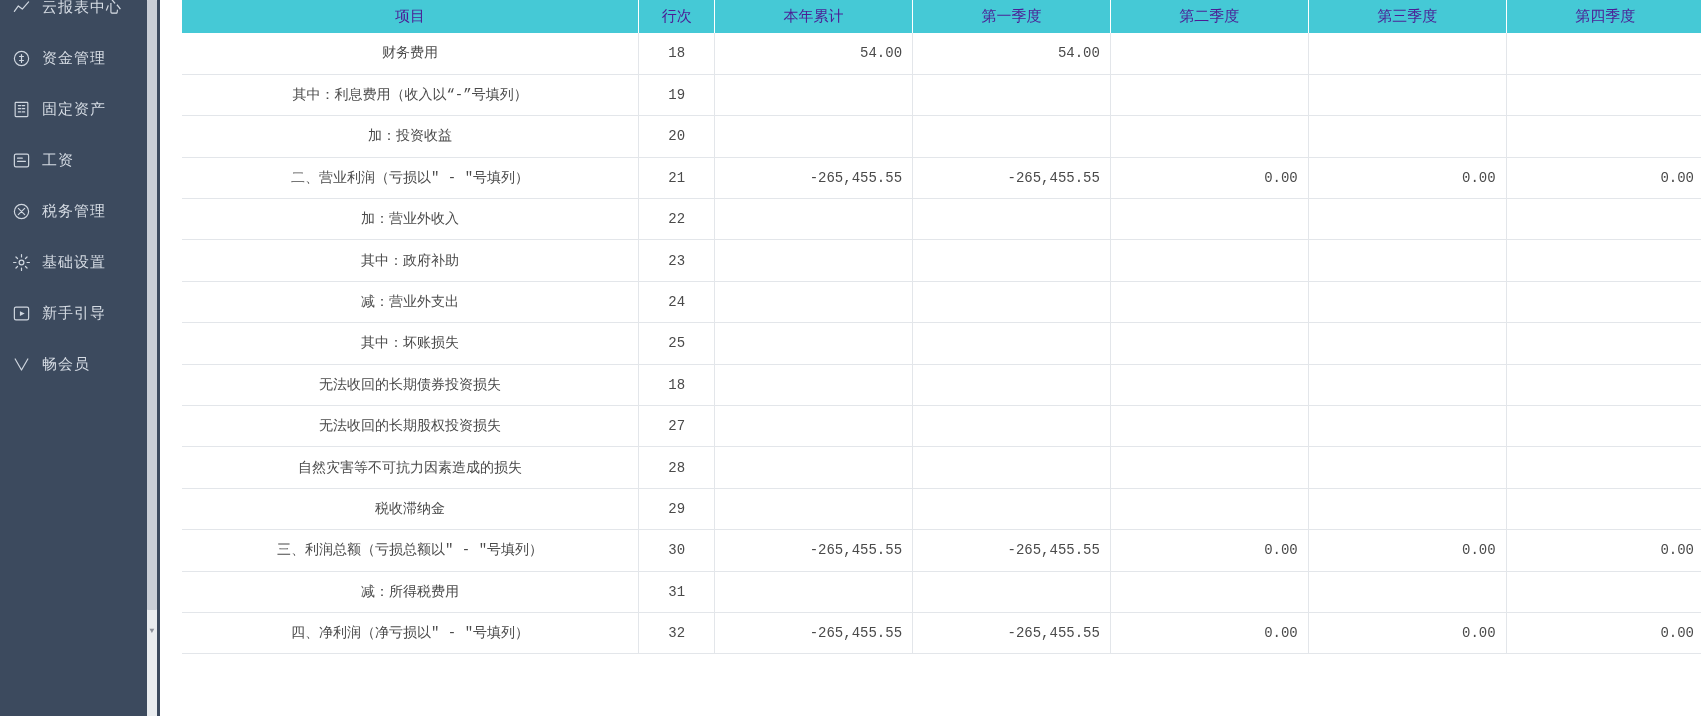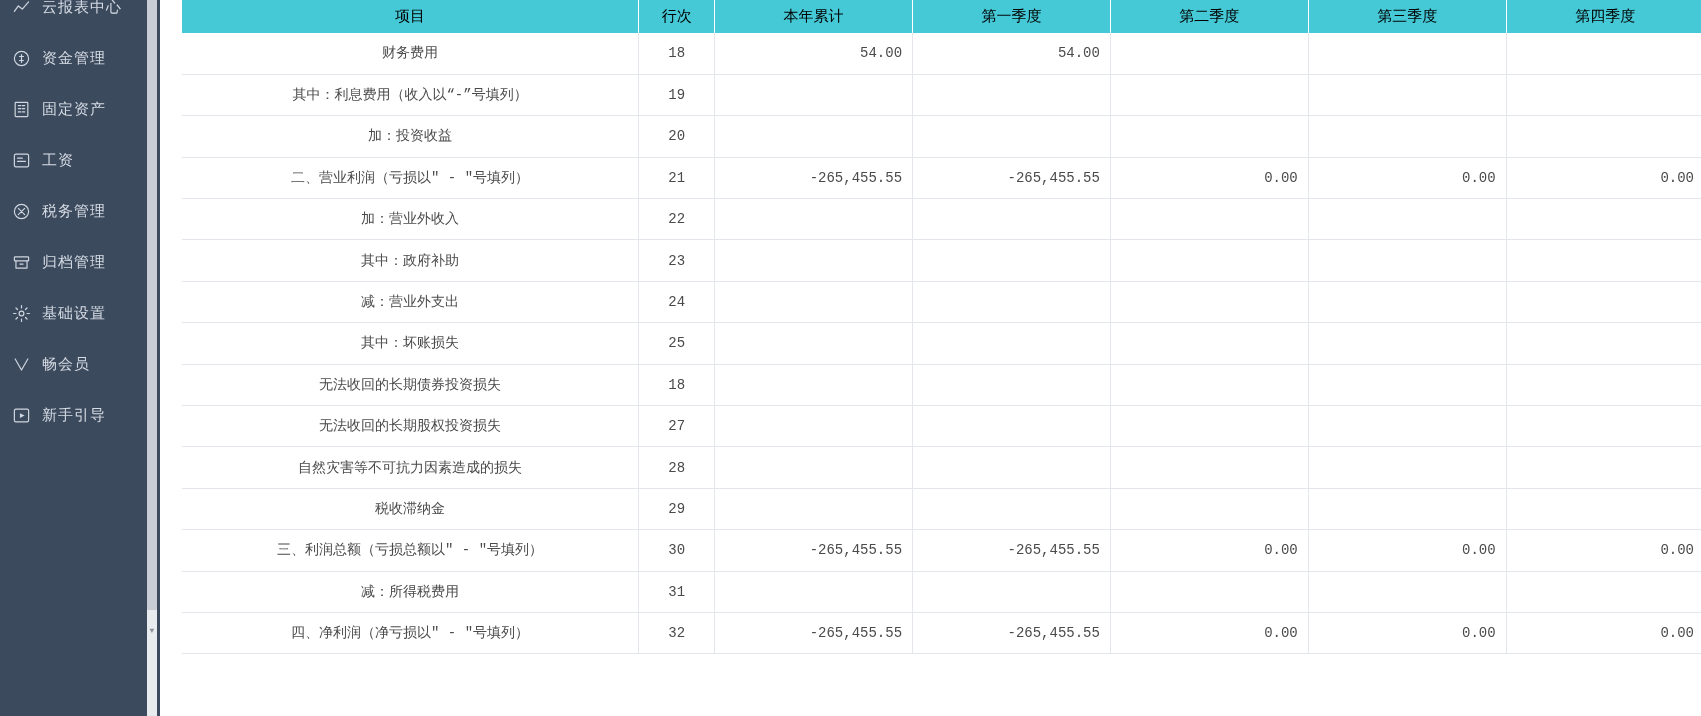--- a/index.html
+++ b/index.html
@@ -107,21 +107,21 @@
   }
   table.report {
     border-collapse: collapse;
     table-layout: fixed;
     width: 1522px;
     font-size: 14px;
     color: #333;
   }
   table.report th {
     background: #45c9d6;
-    color: #000000;
+    color: #4c1d95;
     font-weight: normal;
     font-size: 15px;
     height: 33px;
     border-right: 1px solid #ffffff;
     text-align: center;
     vertical-align: middle;
   }
   table.report th:last-child { border-right: none; }
   table.report td {
     height: 41.4px;
@@ -192,51 +192,42 @@
             <svg width="19" height="19" viewBox="0 0 24 24" fill="none" stroke="currentColor" stroke-width="1.5" stroke-linecap="round" stroke-linejoin="round">
               <circle cx="12" cy="12" r="9"></circle>
               <path d="M8 8l8 8M16 8l-8 8"></path>
             </svg>
           </span>
           <span class="nav-label">税务管理</span>
         </li>
         <li class="nav-item">
           <span class="nav-icon">
             <svg width="19" height="19" viewBox="0 0 24 24" fill="none" stroke="currentColor" stroke-width="1.5" stroke-linecap="round" stroke-linejoin="round">
-              <rect x="3" y="5" width="18" height="5" rx="1"></rect>
-              <path d="M5 10v9h14v-9M10 14h4"></path>
-            </svg>
-          </span>
-          <span class="nav-label">归档管理</span>
-        </li>
-        <li class="nav-item">
-          <span class="nav-icon">
-            <svg width="19" height="19" viewBox="0 0 24 24" fill="none" stroke="currentColor" stroke-width="1.5" stroke-linecap="round" stroke-linejoin="round">
               <circle cx="12" cy="12" r="3"></circle>
               <path d="M12 2v3M12 19v3M2 12h3M19 12h3M5 5l2 2M17 17l2 2M19 5l-2 2M7 17l-2 2"></path>
             </svg>
           </span>
           <span class="nav-label">基础设置</span>
         </li>
         <li class="nav-item">
           <span class="nav-icon">
             <svg width="19" height="19" viewBox="0 0 24 24" fill="none" stroke="currentColor" stroke-width="1.5" stroke-linecap="round" stroke-linejoin="round">
-              <path d="M4 5l8 14 8-14"></path>
-            </svg>
-          </span>
-          <span class="nav-label">畅会员</span>
-        </li>
-        <li class="nav-item">
-          <span class="nav-icon">
-            <svg width="19" height="19" viewBox="0 0 24 24" fill="none" stroke="currentColor" stroke-width="1.5" stroke-linecap="round" stroke-linejoin="round">
               <rect x="3" y="4" width="18" height="16" rx="2"></rect>
               <polygon points="10,9 16,12 10,15" fill="currentColor" stroke="none"></polygon>
             </svg>
           </span>
           <span class="nav-label">新手引导</span>
+        </li>
+        <li class="nav-item">
+          <span class="nav-icon">
+            <svg width="19" height="19" viewBox="0 0 24 24" fill="none" stroke="currentColor" stroke-width="1.5" stroke-linecap="round" stroke-linejoin="round">
+              <path d="M4 5l8 14 8-14"></path>
+            </svg>
+          </span>
+          <span class="nav-label">畅会员</span>
         </li>
       </ul>
 
     <div class="sb-track"></div>
     <div class="sb-thumb"></div>
     <div class="sb-arrow">▼</div>
   </nav>
 
   <main class="content">
     <table class="report">

